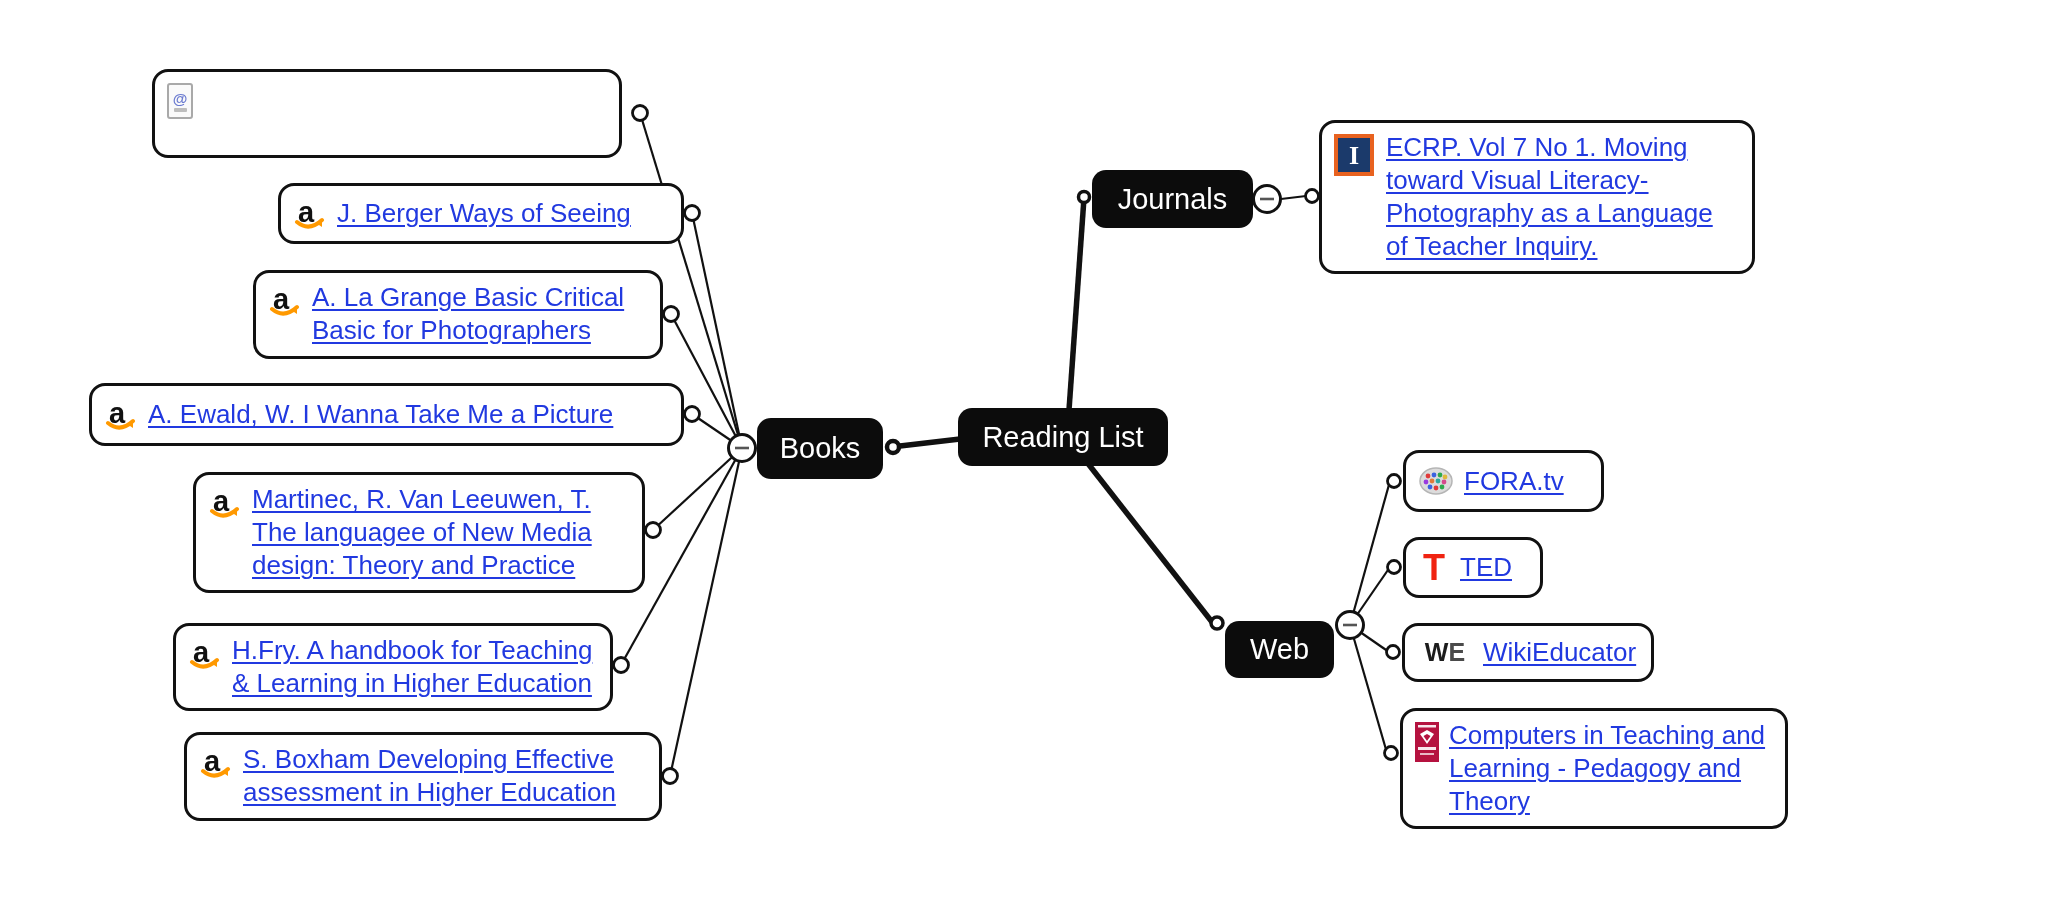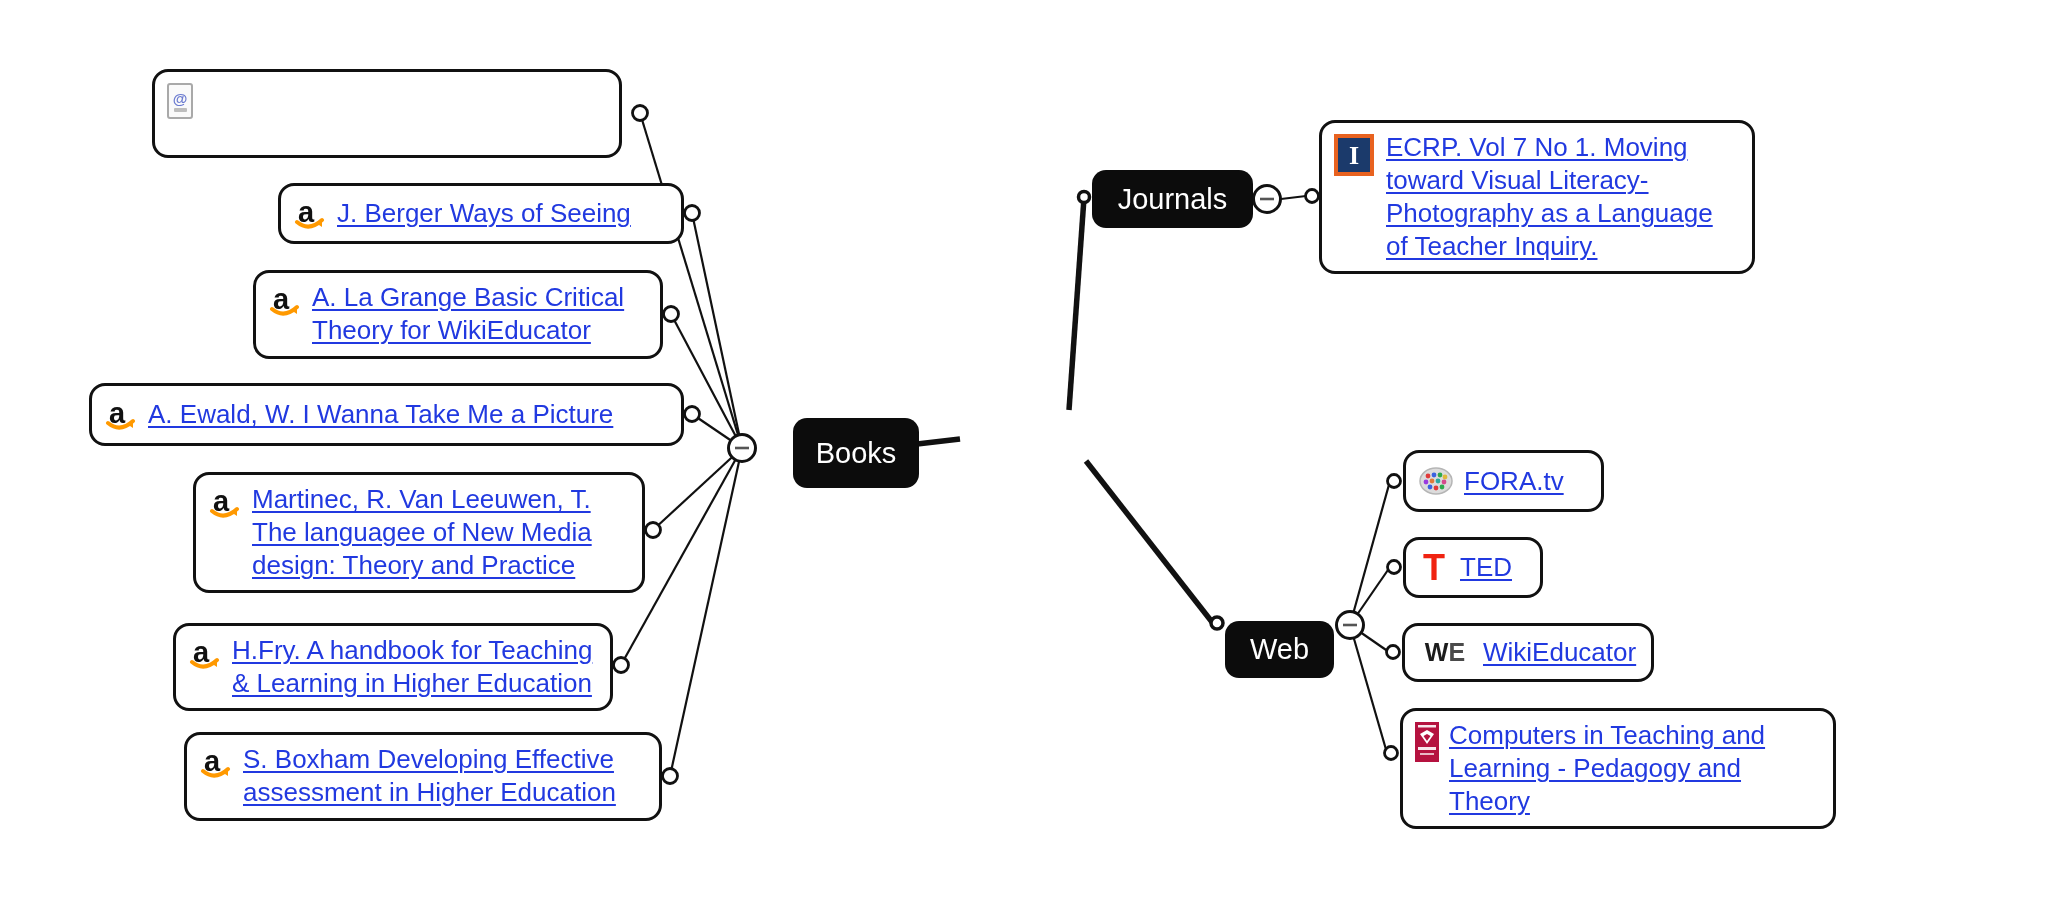--- a/index.html
+++ b/index.html
@@ -140,21 +140,21 @@
   </div>
 
   <div class="leaf tall" style="left:253px;top:270px;width:410px;min-height:89px;">
     <span class="ic">
       <svg width="34" height="34" viewBox="0 0 34 34">
           <text x="5" y="25" font-size="29" font-weight="bold" fill="#111" font-family="Liberation Sans">a</text>
           <path d="M4 25 Q 16 35 29 23" stroke="#ff9900" stroke-width="4" fill="none" stroke-linecap="round"></path>
           <path d="M29 22 l0 8 -6 -4 z" fill="#ff9900"></path>
         </svg>
     </span>
-    <a>A. La Grange Basic Critical Theory for WikiEducator</a>
+    <a>A. La Grange Basic Critical Basic for Photographers</a>
   </div>
 
   <div class="leaf" style="left:89px;top:383px;width:595px;min-height:63px;">
     <span class="ic">
       <svg width="34" height="34" viewBox="0 0 34 34">
           <text x="5" y="25" font-size="29" font-weight="bold" fill="#111" font-family="Liberation Sans">a</text>
           <path d="M4 25 Q 16 35 29 23" stroke="#ff9900" stroke-width="4" fill="none" stroke-linecap="round"></path>
           <path d="M29 22 l0 8 -6 -4 z" fill="#ff9900"></path>
         </svg>
     </span>
@@ -187,24 +187,27 @@
     <span class="ic">
       <svg width="34" height="34" viewBox="0 0 34 34">
           <text x="5" y="25" font-size="29" font-weight="bold" fill="#111" font-family="Liberation Sans">a</text>
           <path d="M4 25 Q 16 35 29 23" stroke="#ff9900" stroke-width="4" fill="none" stroke-linecap="round"></path>
           <path d="M29 22 l0 8 -6 -4 z" fill="#ff9900"></path>
         </svg>
     </span>
     <a>S. Boxham Developing Effective assessment in Higher Education</a>
   </div>
 
-  <div class="hub" style="left:793px;top:418px;width:126px;height:70px;">
+  <div class="hub" style="left:757px;top:418px;width:126px;height:61px;">
     <span>Books</span>
   </div>
 
+  <div class="hub" style="left:958px;top:408px;width:210px;height:58px;">
+    <span>Reading List</span>
+  </div>
 
   <div class="hub" style="left:1092px;top:170px;width:161px;height:58px;">
     <span>Journals</span>
   </div>
 
   <div class="hub" style="left:1225px;top:597px;width:109px;height:57px;margin-top:24px;">
     <span>Web</span>
   </div>
 
   <div class="leaf tall" style="left:1319px;top:120px;width:436px;min-height:154px;gap:12px;">
@@ -242,21 +245,21 @@
   </div>
 
   <div class="leaf" style="left:1402px;top:623px;width:252px;min-height:59px;">
     <span class="ic ic-we">
       <span>W</span>
         <span class="e">E</span>
     </span>
     <a>WikiEducator</a>
   </div>
 
-  <div class="leaf tall" style="left:1400px;top:708px;width:436px;min-height:91px;">
+  <div class="leaf tall" style="left:1400px;top:708px;width:388px;min-height:91px;">
     <span class="ic">
       <svg width="24" height="40" viewBox="0 0 24 40">
         <rect x="0" y="0" width="24" height="40" fill="#b5123f"></rect>
         <rect x="3" y="3" width="18" height="2.5" fill="#ffffff" opacity="0.9"></rect>
         <path d="M12 8 L19 12 L12 22 L5 12 Z" fill="#ffffff"></path>
         <path d="M12 12 L15.5 14 L12 19 L8.5 14 Z" fill="#b5123f"></path>
         <rect x="3" y="25" width="18" height="3" fill="#ffffff" opacity="0.9"></rect>
         <rect x="5" y="31" width="14" height="2" fill="#ffffff" opacity="0.7"></rect>
       </svg>
     </span>

